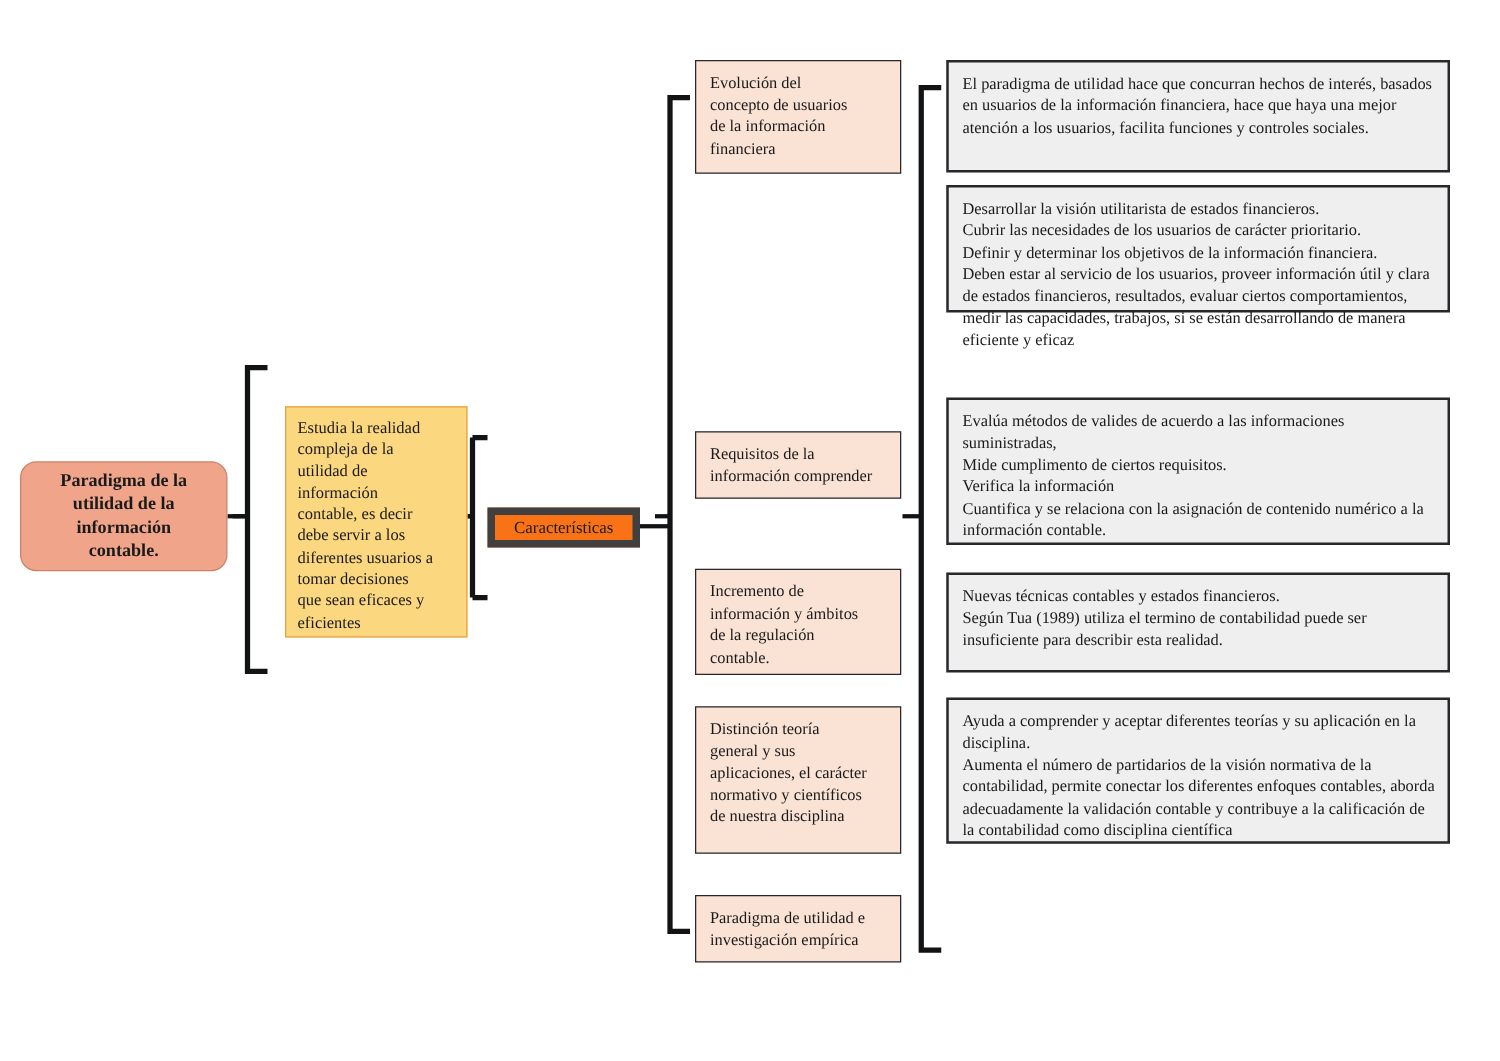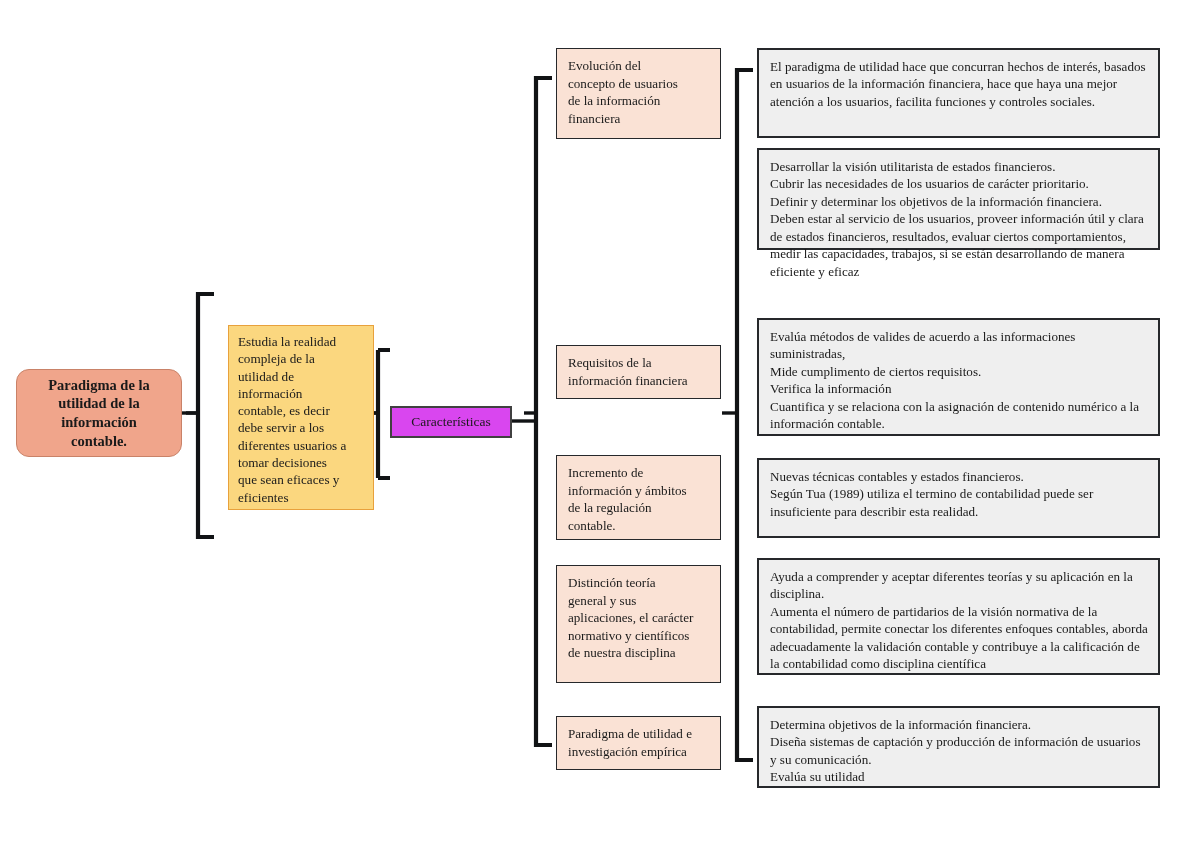--- a/index.html
+++ b/index.html
@@ -60,22 +60,22 @@
     font-size: 13.2px;
     line-height: 1.31;
   }
 
   
   .char-node {
     left: 390px;
     top: 406px;
     width: 122px;
     height: 32px;
-    background: #d946ef;
-    border: 2px solid #404040;
+    background: #f97316;
+    border: 6px solid #404040;
     display: flex;
     align-items: center;
     justify-content: center;
     font-size: 13.5px;
   }
 
   
   .mid-node {
     left: 556px;
     width: 165px;
@@ -157,21 +157,21 @@
 que sean eficaces y
 eficientes</div>
 
   <div class="node char-node">Características</div>
 
   <div class="node mid-node" style="top:48px;height:91px;">Evolución del
 concepto de usuarios
 de la información
 financiera</div>
   <div class="node mid-node" style="top:345px;height:54px;">Requisitos de la
-información financiera</div>
+información comprender</div>
   <div class="node mid-node" style="top:455px;height:85px;">Incremento de
 información y ámbitos
 de la regulación
 contable.</div>
   <div class="node mid-node" style="top:565px;height:118px;">Distinción teoría
 general y sus
 aplicaciones, el carácter
 normativo y científicos
 de nuestra disciplina</div>
   <div class="node mid-node" style="top:716px;height:54px;">Paradigma de utilidad e
@@ -183,17 +183,14 @@
 Definir y determinar los objetivos de la información financiera.
 Deben estar al servicio de los usuarios, proveer información útil y clara de estados financieros, resultados, evaluar ciertos comportamientos, medir las capacidades, trabajos, si se están desarrollando de manera eficiente y eficaz</div>
   <div class="node right-node" style="top:318px;height:118px;">Evalúa métodos de valides de acuerdo a las informaciones suministradas,
 Mide cumplimento de ciertos requisitos.
 Verifica la información
 Cuantifica y se relaciona con la asignación de contenido numérico a la información contable.</div>
   <div class="node right-node" style="top:458px;height:80px;">Nuevas técnicas contables y estados financieros.
 Según Tua (1989) utiliza el termino de contabilidad puede ser insuficiente para describir esta realidad.</div>
   <div class="node right-node" style="top:558px;height:117px;">Ayuda a comprender y aceptar diferentes teorías y su aplicación en la disciplina.
 Aumenta el número de partidarios de la visión normativa de la contabilidad, permite conectar los diferentes enfoques contables, aborda adecuadamente la validación contable y contribuye a la calificación de la contabilidad como disciplina científica</div>
-  <div class="node right-node" style="top:706px;height:82px;">Determina objetivos de la información financiera.
-Diseña sistemas de captación y producción de información de usuarios y su comunicación.
-Evalúa su utilidad</div>
 
 </div>
 
 </body></html>

